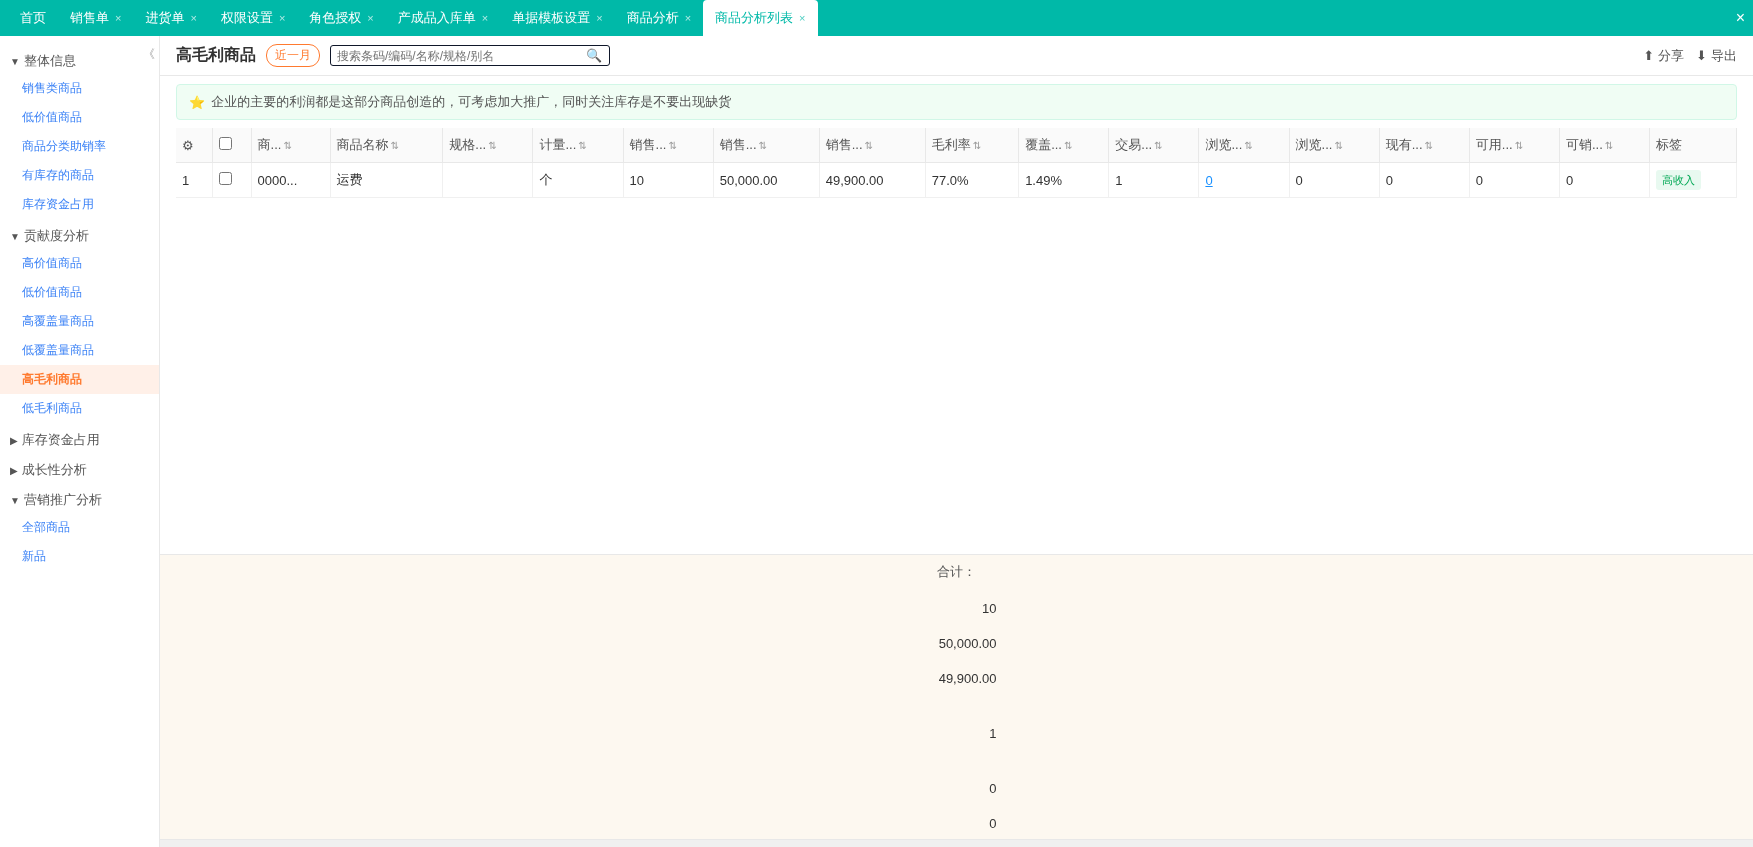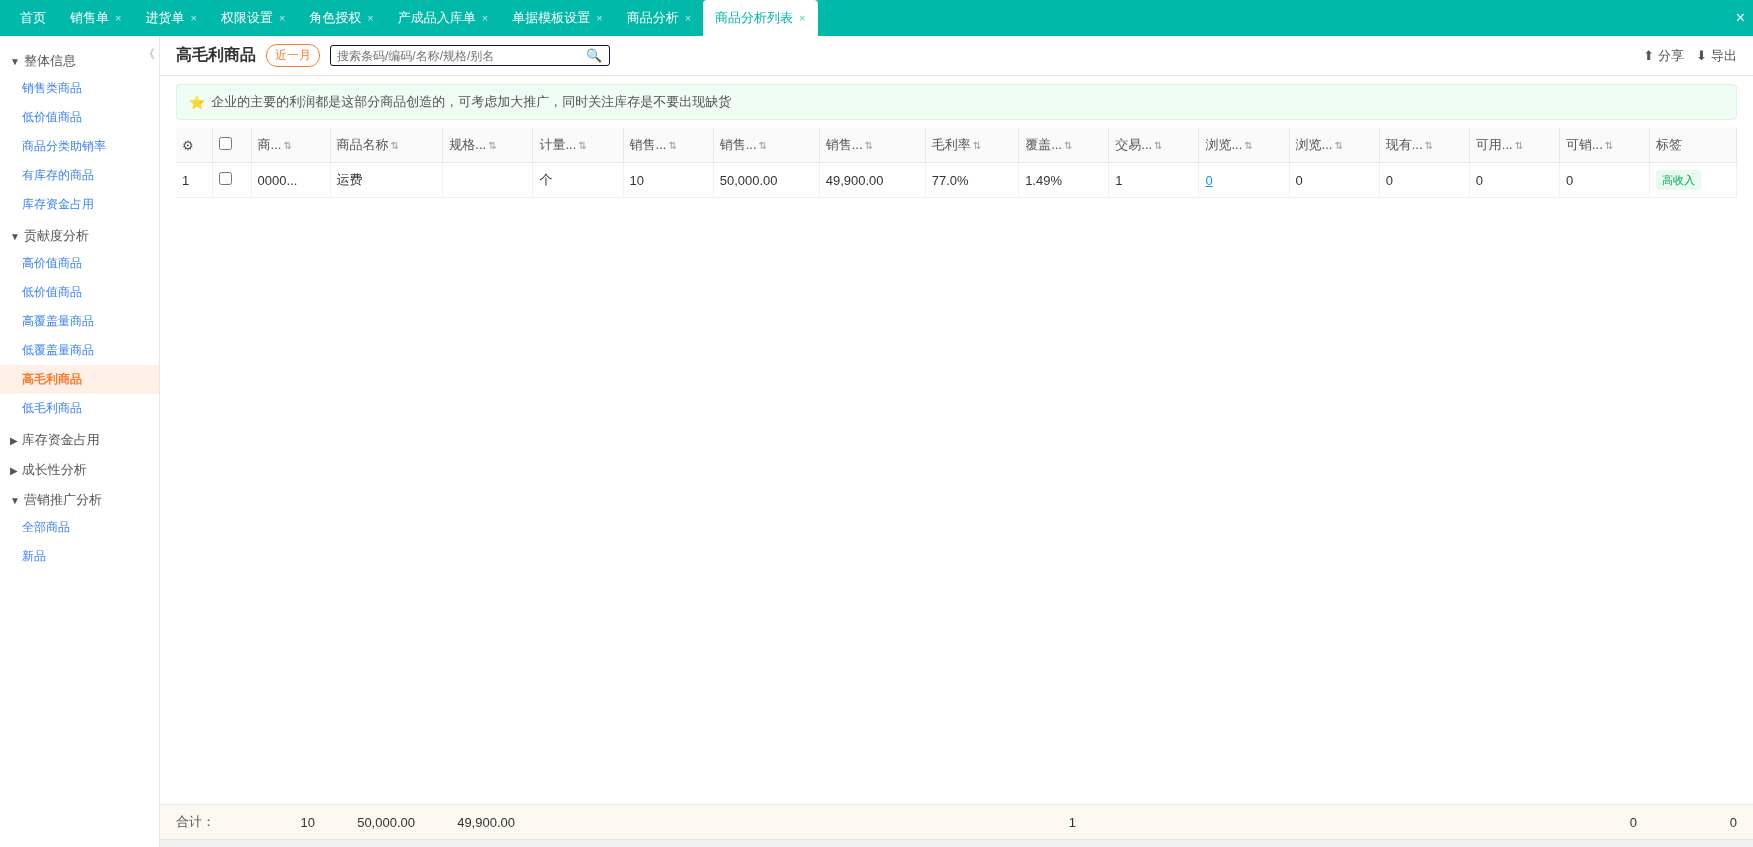--- a/index.html
+++ b/index.html
@@ -226,20 +226,21 @@
     
     .table-footer {
       border-top: 1px solid #e8e8e8;
       background: #fdf8f0;
       padding: 8px 16px;
       display: flex;
       align-items: center;
       font-size: 12px;
       color: #333;
       gap: 20px;
+      flex-direction: column;
     }
     .footer-label { color: #555; }
     .footer-cell { min-width: 80px; text-align: right; }
     .footer-spacer { flex: 1; }
 
     
     .bottom-scrollbar {
       height: 8px;
       background: #f0f0f0;
       border-top: 1px solid #e8e8e8;

